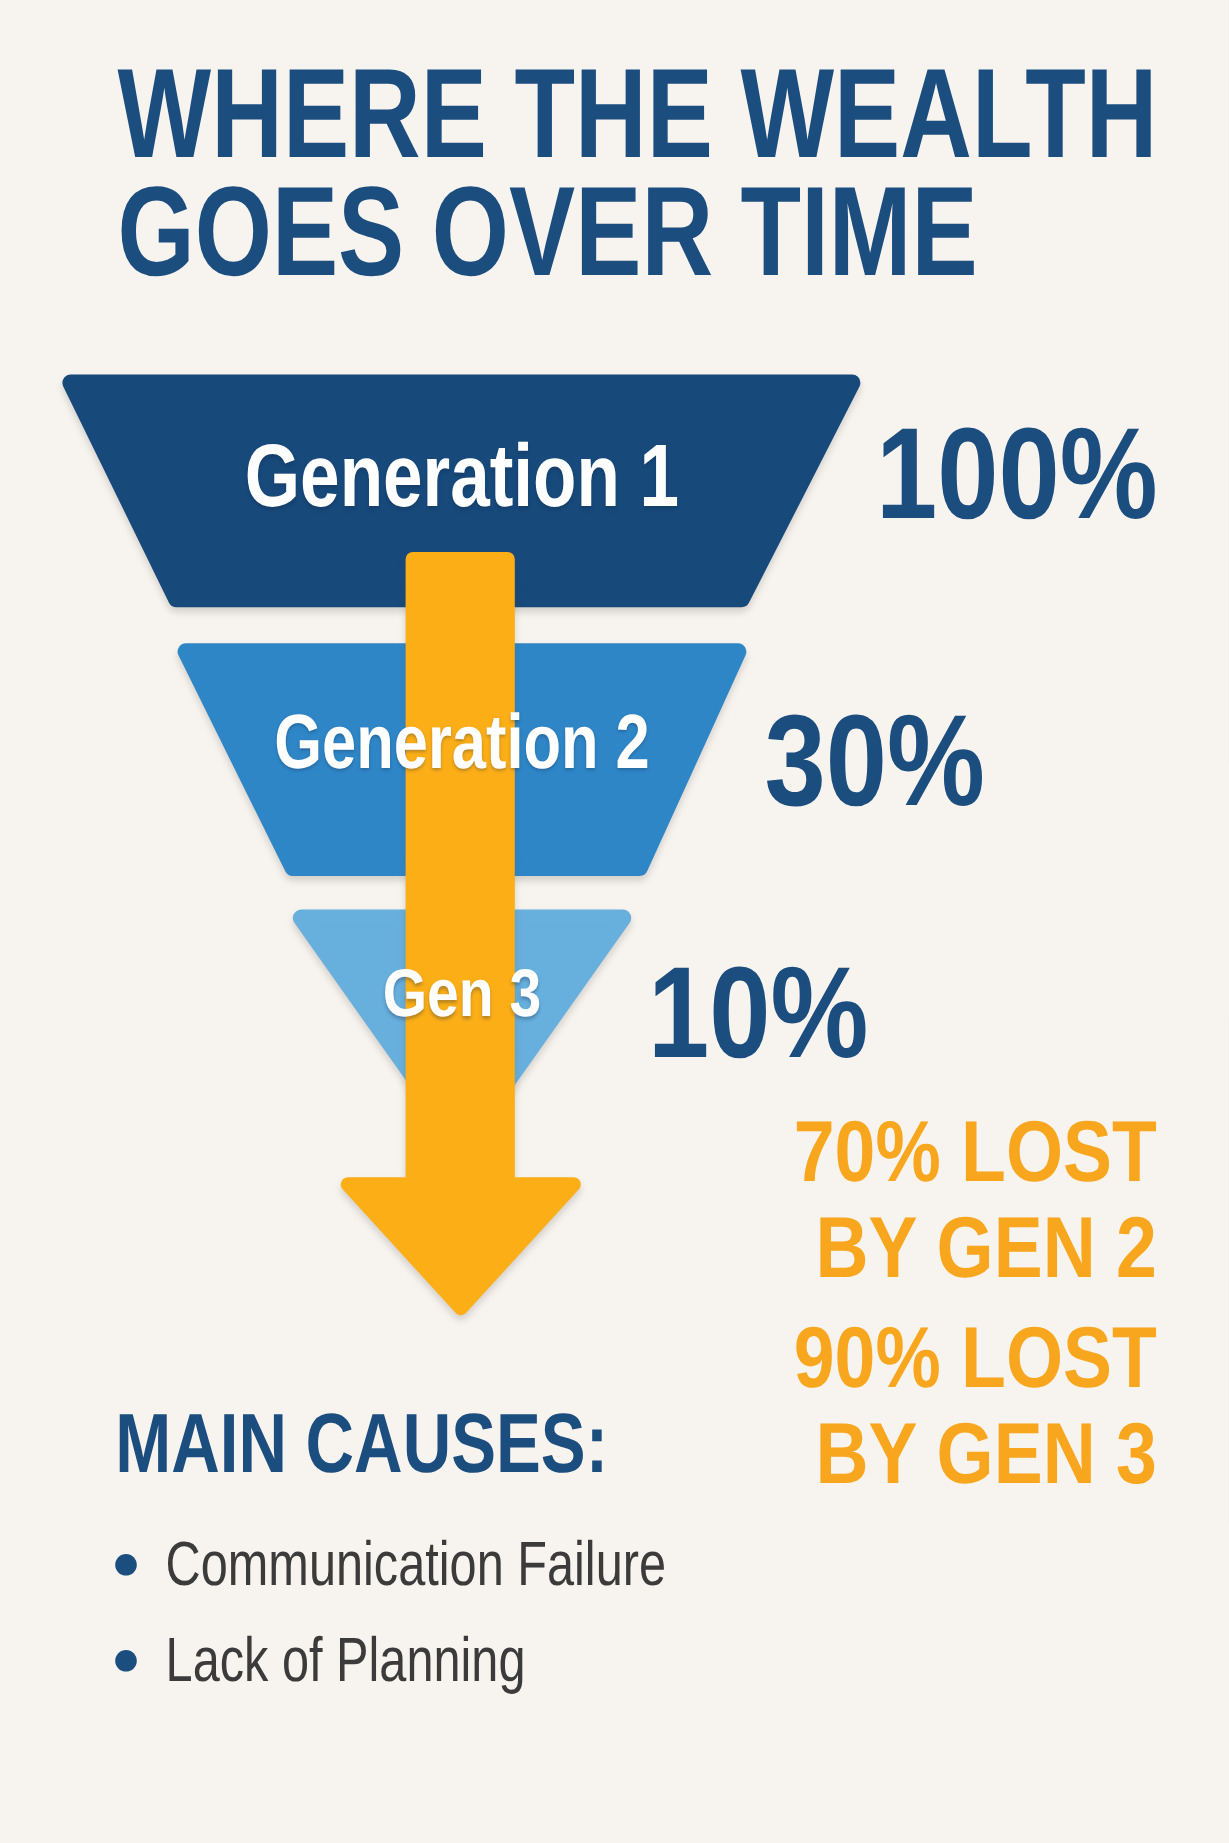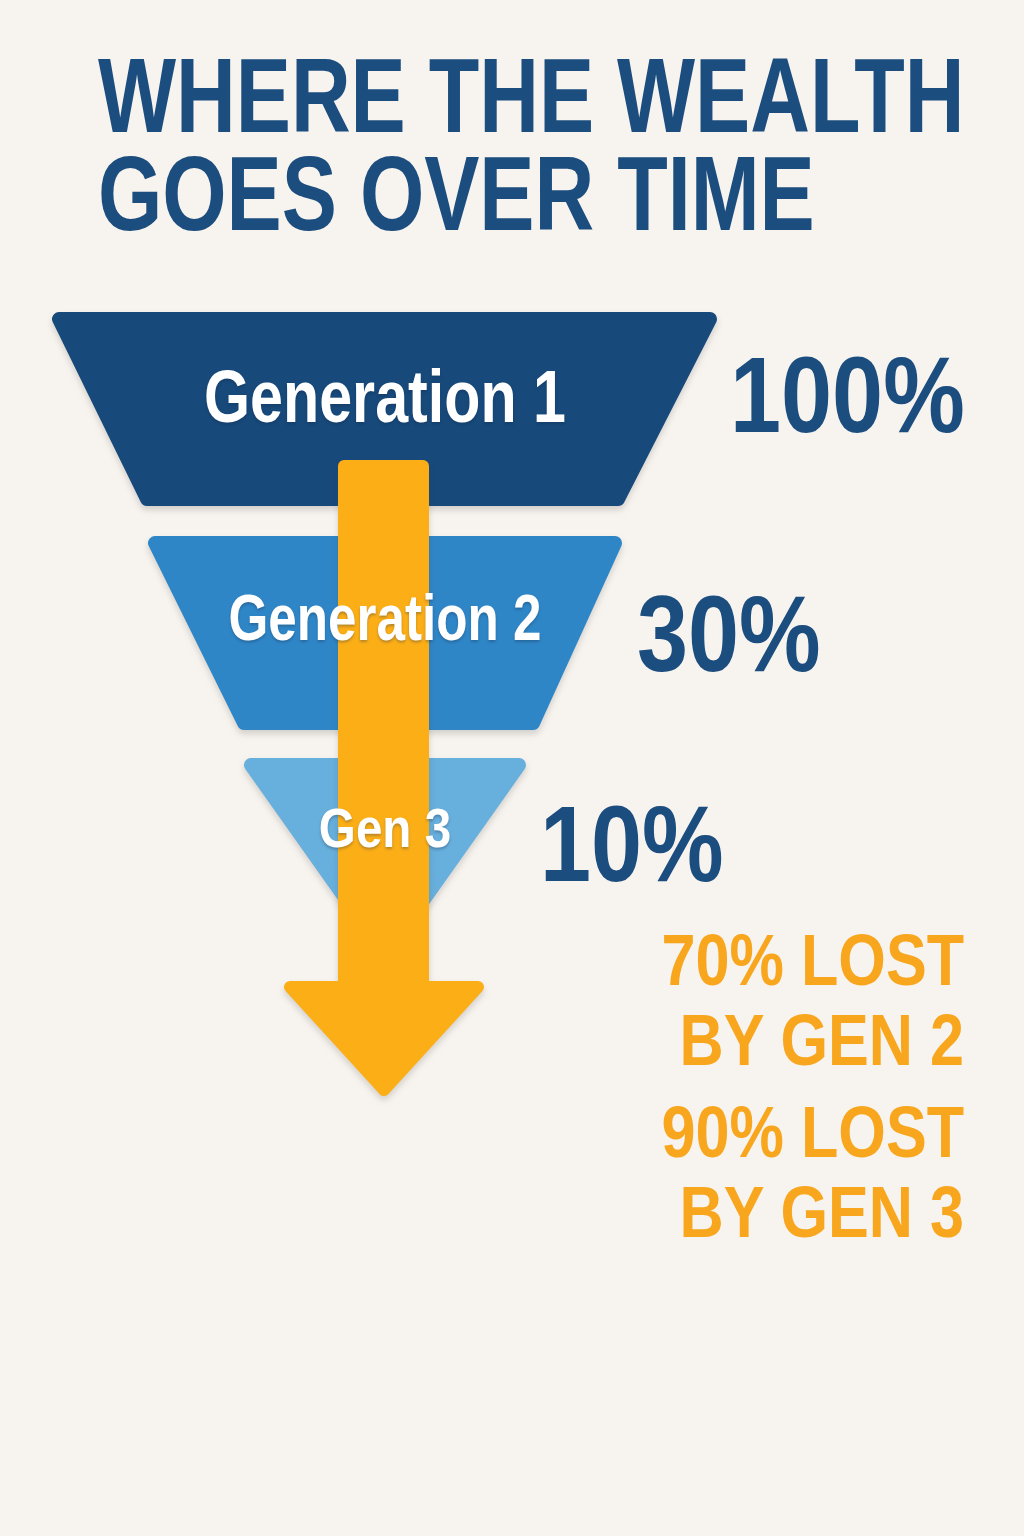--- a/index.html
+++ b/index.html
@@ -146,14 +146,27 @@
     <div class="loss-note">
       <div>70% LOST</div>
       <div>BY GEN 2</div>
     </div>
     <div class="loss-note">
       <div>90% LOST</div>
       <div>BY GEN 3</div>
     </div>
   </div>
 
+  <div class="causes">
+    <div class="causes-heading">MAIN CAUSES:</div>
+    <ul class="cause-list">
+      <li class="cause-item">
+        <span class="dot"></span>
+        <span class="cause-text">Communication Failure</span>
+      </li>
+      <li class="cause-item">
+        <span class="dot"></span>
+        <span class="cause-text">Lack of Planning</span>
+      </li>
+    </ul>
+  </div>
 
 </div>
 
 </body></html>

